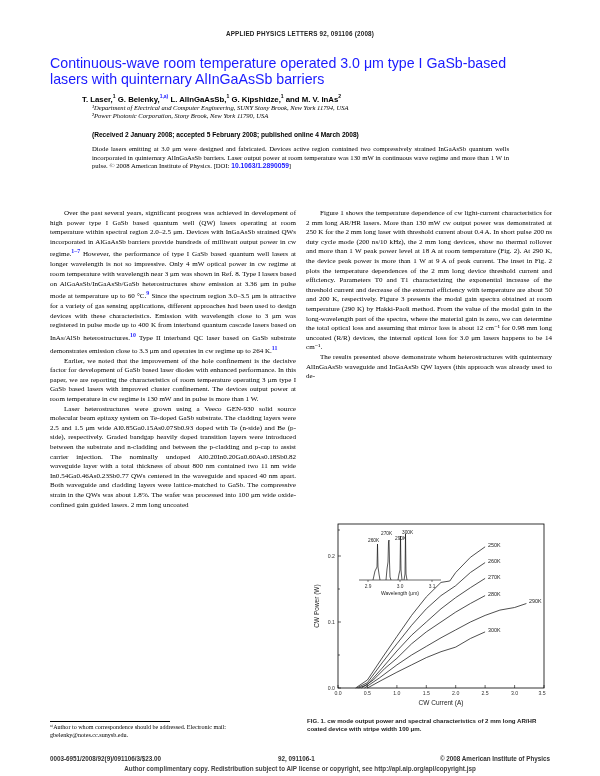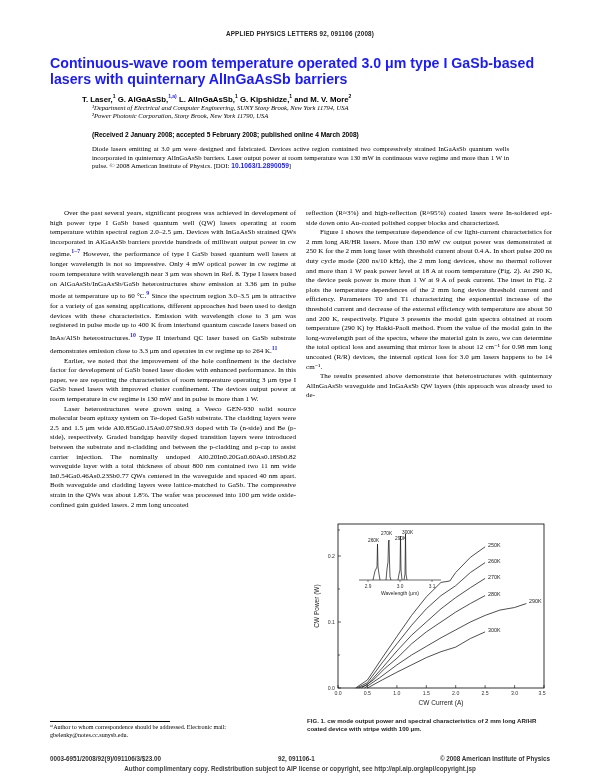--- a/index.html
+++ b/index.html
@@ -1,19 +1,19 @@
 <!DOCTYPE html>
 <html><head>
 <meta charset="utf-8">
 <style>
   html,body{margin:0;padding:0;background:#000;}
   body{width:600px;height:776px;position:relative;overflow:hidden;font-family:"Liberation Serif","DejaVu Serif",serif;color:#000;}
   .page{position:absolute;left:0;top:0;width:600px;height:776px;background:#fff;}
   .running-head{position:absolute;top:30px;left:0;width:600px;text-align:center;font-family:"Liberation Sans",sans-serif;font-size:6.3px;font-weight:bold;color:#222;letter-spacing:0.2px;}
-  .title{position:absolute;left:50px;top:55px;width:490px;font-family:"Liberation Sans",sans-serif;font-weight:bold;font-size:14.2px;line-height:16px;color:#1a1aff;}
+  .title{position:absolute;left:50px;top:55px;width:490px;font-family:"Liberation Sans",sans-serif;font-weight:normal;font-size:14.2px;line-height:16px;color:#1a1aff;}
   .authors{position:absolute;left:82px;top:91px;width:460px;font-family:"Liberation Sans",sans-serif;font-weight:bold;font-size:7.8px;line-height:10px;}
   .authors sup{font-size:5px;}
   .fn-link{color:#1a1aff;}
   .affil{position:absolute;left:92px;width:460px;font-style:italic;font-size:6.6px;line-height:8px;}
   .received{position:absolute;left:92px;top:131px;font-family:"Liberation Sans",sans-serif;font-weight:bold;font-size:6.6px;}
   .abstract{position:absolute;left:92px;top:145px;width:417px;font-size:6.7px;line-height:8.6px;text-align:justify;}
   .doi{color:#1a1aff;font-weight:bold;font-family:"Liberation Sans",sans-serif;}
   .col{position:absolute;top:209px;width:246px;font-size:7.05px;line-height:9.6px;text-align:justify;}
   .col-left{left:50px;}
   .col-right{left:306px;}
@@ -35,46 +35,45 @@
 <body>
 
 <div class="page">
 
   <div class="running-head">APPLIED PHYSICS LETTERS 92, 091106 (2008)</div>
 
   <div class="title">Continuous-wave room temperature operated 3.0 μm type I GaSb-based lasers with quinternary AlInGaAsSb barriers</div>
 
   <div class="authors">
     <span>T. Laser,</span><sup>1</sup>
-    <span>G. AlGaAsSb,</span><sup class="fn-link">1,a)</sup>
+    <span>G. Belenky,</span><sup class="fn-link">1,a)</sup>
     <span>L. AlInGaAsSb,</span><sup>1</sup>
     <span>G. Kipshidze,</span><sup>1</sup>
-    <span>and M. V. More</span><sup>2</sup>
+    <span>and M. V. InAs</span><sup>2</sup>
   </div>
 
   <div class="affil" style="top:104px">¹Department of Electrical and Computer Engineering, SUNY Stony Brook, New York 11794, USA</div>
   <div class="affil" style="top:112px">²Power Photonic Corporation, Stony Brook, New York 11790, USA</div>
 
   <div class="received">(Received 2 January 2008; accepted 5 February 2008; published online 4 March 2008)</div>
 
   <div class="abstract">
     <span>Diode lasers emitting at 3.0 μm were designed and fabricated. Devices active region contained two compressively strained InGaAsSb quantum wells incorporated in quinternary AlInGaAsSb barriers. Laser output power at room temperature was 130 mW in continuous wave regime and more than 1 W in pulse. © 2008 American Institute of Physics.</span>
     <span>[DOI: </span><span class="doi">10.1063/1.2890059</span><span>]</span>
   </div>
 
   <div class="col col-left">
     <p><span>Over the past several years, significant progress was achieved in development of high power type I GaSb based quantum well (QW) lasers operating at room temperature within spectral region 2.0–2.5 μm. Devices with InGaAsSb strained QWs incorporated in AlGaAsSb barriers provide hundreds of milliwatt output power in cw regime.</span><sup class="ref">1–7</sup> <span>However, the performance of type I GaSb based quantum well lasers at longer wavelength is not so impressive. Only 4 mW optical power in cw regime at room temperature with wavelength near 3 μm was shown in Ref. 8. Type I lasers based on AlGaAsSb/InGaAsSb/GaSb heterostructures show emission at 3.36 μm in pulse mode at temperature up to 60 °C.</span><sup class="ref">9</sup> <span>Since the spectrum region 3.0–3.5 μm is attractive for a variety of gas sensing applications, different approaches had been used to design devices with these characteristics. Emission with wavelength close to 3 μm was registered in pulse mode up to 400 K from interband quantum cascade lasers based on InAs/AlSb heterostructures.</span><sup class="ref">10</sup> <span>Type II interband QC laser based on GaSb substrate demonstrates emission close to 3.3 μm and operates in cw regime up to 264 K.</span><sup class="ref">11</sup></p>
     <p>Earlier, we noted that the improvement of the hole confinement is the decisive factor for development of GaSb based laser diodes with enhanced performance. In this paper, we are reporting the characteristics of room temperature operating 3 μm type I GaSb based lasers with improved cluster confinement. The devices output power at room temperature in cw regime is 130 mW and in pulse is more than 1 W.</p>
     <p>Laser heterostructures were grown using a Veeco GEN-930 solid source molecular beam epitaxy system on Te-doped GaSb substrate. The cladding layers were 2.5 and 1.5 μm wide Al0.85Ga0.15As0.07Sb0.93 doped with Te (n-side) and Be (p-side), respectively. Graded bandgap heavily doped transition layers were introduced between the substrate and n-cladding and between the p-cladding and p-cap to assist carrier injection. The nominally undoped Al0.20In0.20Ga0.60As0.18Sb0.82 waveguide layer with a total thickness of about 800 nm contained two 11 nm wide In0.54Ga0.46As0.23Sb0.77 QWs centered in the waveguide and spaced 40 nm apart. Both waveguide and cladding layers were lattice-matched to GaSb. The compressive strain in the QWs was about 1.8%. The wafer was processed into 100 μm wide oxide-confined gain guided lasers. 2 mm long uncoated</p>
   </div>
 
   <div class="col col-right">
-    <p class="noindent">reflection (R≈3%) and high-reflection (R≈95%) coated lasers were In-soldered epi-side down onto Au-coated polished copper blocks and characterized.</p>
     <p>Figure 1 shows the temperature dependence of cw light-current characteristics for 2 mm long AR/HR lasers. More than 130 mW cw output power was demonstrated at 250 K for the 2 mm long laser with threshold current about 0.4 A. In short pulse 200 ns duty cycle mode (200 ns/10 kHz), the 2 mm long devices, show no thermal rollover and more than 1 W peak power level at 18 A at room temperature (Fig. 2). At 290 K, the device peak power is more than 1 W at 9 A of peak current. The inset in Fig. 2 plots the temperature dependences of the 2 mm long device threshold current and efficiency. Parameters T0 and T1 characterizing the exponential increase of the threshold current and decrease of the external efficiency with temperature are about 50 and 200 K, respectively. Figure 3 presents the modal gain spectra obtained at room temperature (290 K) by Hakki-Paoli method. From the value of the modal gain in the long-wavelength part of the spectra, where the material gain is zero, we can determine the total optical loss and assuming that mirror loss is about 12 cm⁻¹ for 0.98 mm long uncoated (R/R) devices, the internal optical loss for 3.0 μm lasers happens to be 14 cm⁻¹.</p>
-    <p>The results presented above demonstrate that heterostructures with quinternary AlInGaAsSb waveguide and InGaAsSb QW layers (this approach was already used to de-</p>
+    <p>The results presented above demonstrate whom heterostructures with quinternary AlInGaAsSb waveguide and InGaAsSb QW layers (this approach was already used to de-</p>
   </div>
 
   <div class="footnote-rule"></div>
   <div class="footnote">ᵃ⁾Author to whom correspondence should be addressed. Electronic mail: gbelenky@notes.cc.sunysb.edu.</div>
 
   <div class="figure">
     <svg width="244" height="192" viewBox="0 0 244 192">
 
       <rect x="31" y="2" width="206" height="164" fill="none" stroke="#000" stroke-width="0.8"></rect>
       <g stroke="#000" stroke-width="0.6">

